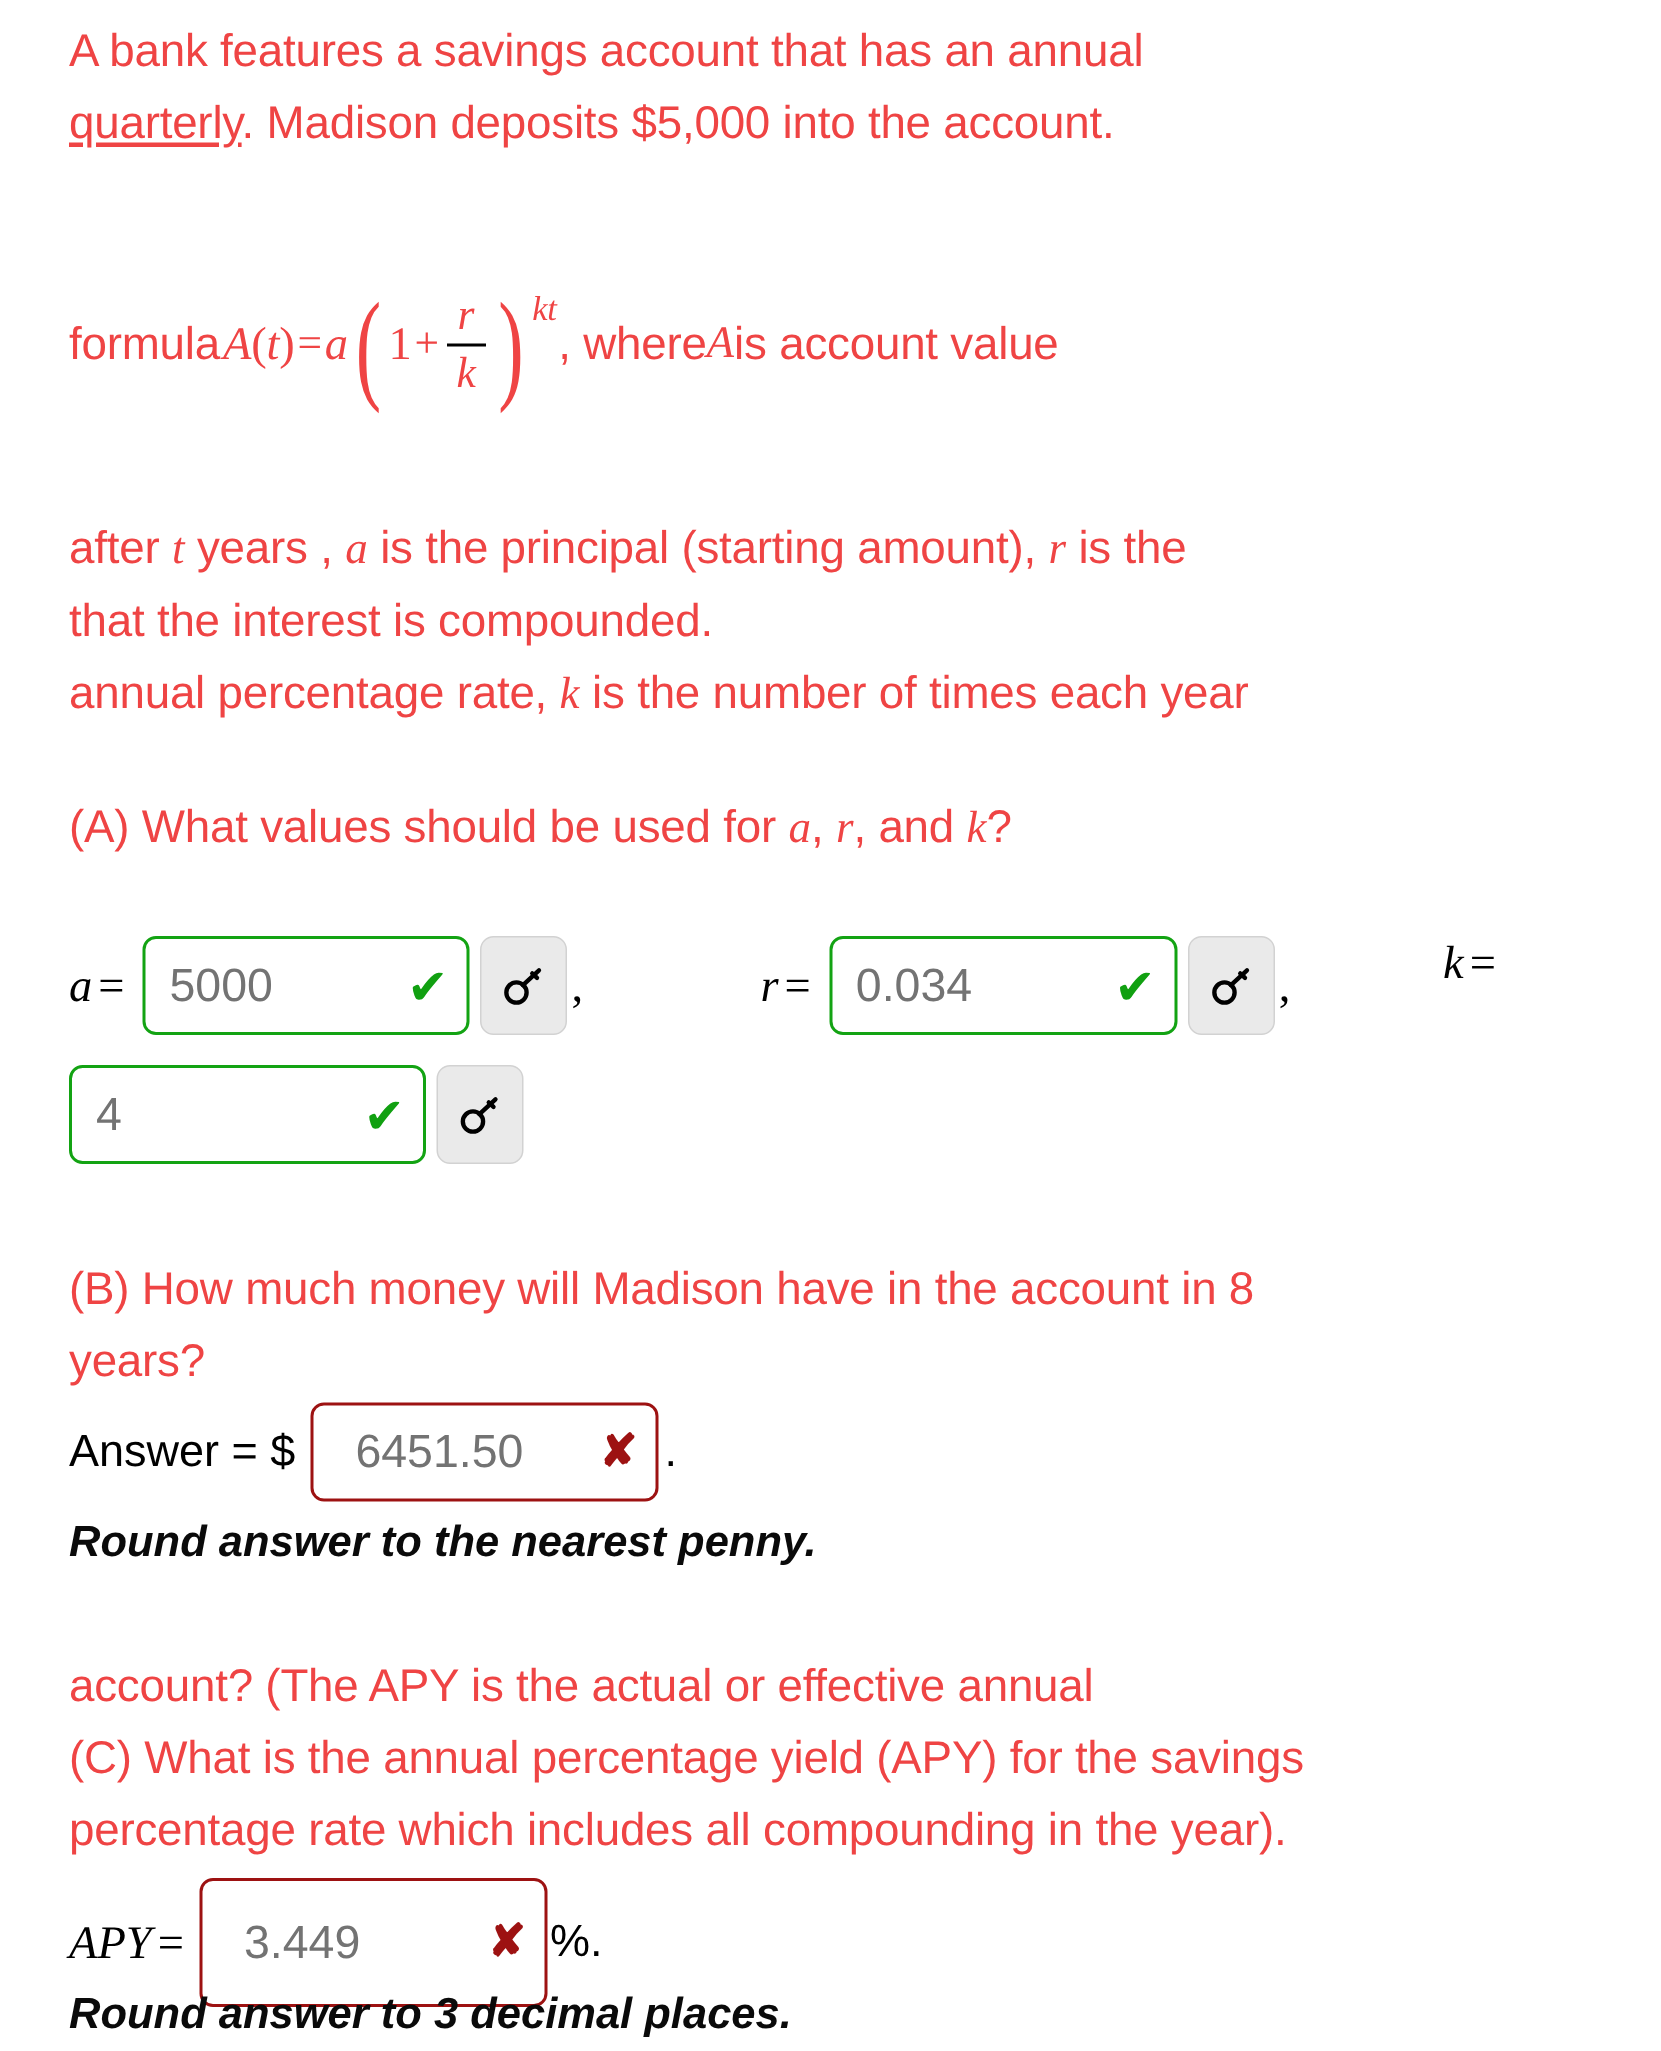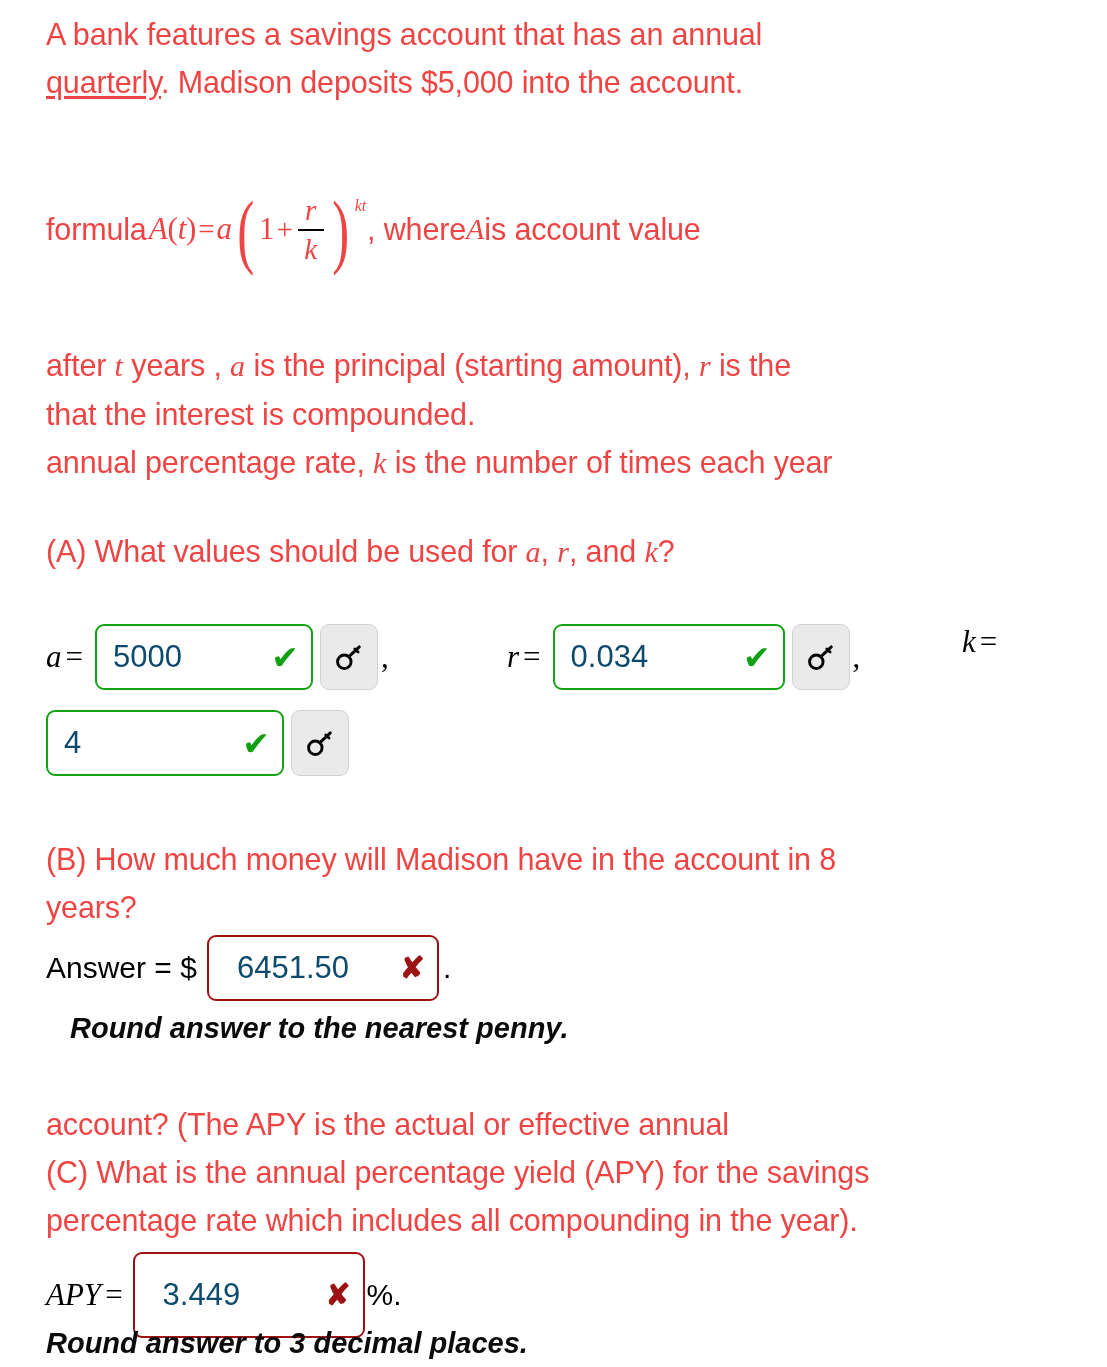--- a/index.html
+++ b/index.html
@@ -97,21 +97,21 @@
   .frac .bar {
     width: 100%;
     min-width: 26px;
     height: 1.6px;
     background: #000;
     margin: 3px 0;
   }
   .sup {
     font-family: "Liberation Serif", "DejaVu Serif", serif;
     font-style: italic;
-    font-size: 16px;
+    font-size: 23px;
     position: relative;
     top: -23px;
     left: 1px;
   }
 
   
   .fieldrow {
     position: absolute;
     left: 46px;
     display: flex;
@@ -132,21 +132,21 @@
     display: flex;
     align-items: center;
     justify-content: space-between;
     padding: 0 12px 0 16px;
   }
   .answer-box.ok { border: 2.6px solid #13a313; }
   .answer-box.bad { border: 2.6px solid #9d1212; padding-left: 28px; }
   .answer-val {
     font-family: "Liberation Sans", sans-serif;
     font-size: 31px;
-    color: #0c4a6e;
+    color: #737373;
     white-space: nowrap;
   }
   .mark {
     font-size: 30px;
     font-weight: bold;
     line-height: 1;
     margin-left: 14px;
   }
   .mark.check { color: #11a011; font-size: 33px; font-weight: normal; }
   .mark.cross { color: #9d1212; font-size: 30px; }
@@ -299,21 +299,21 @@
 
   <div class="fieldrow" style="top:935px; left:46px;">
     <span class="trail" style="padding:0;">Answer = $</span>
     <div class="answer-box bad" style="width:232px; height:66px; margin-left:10px;">
       <span class="answer-val">6451.50</span>
       <span class="mark cross">✘</span>
     </div>
     <span class="trail">.</span>
   </div>
 
-  <div class="note" style="top:1012px;margin-left:24px;">Round answer to the nearest penny.</div>
+  <div class="note" style="top:1012px;">Round answer to the nearest penny.</div>
 
   <div class="block ptext" style="top:1100px;">
     <div><span>account? (The APY is the actual or effective annual</span></div>
     <div><span>(C) What is the annual percentage yield (APY) for the savings</span></div>
     <div><span>percentage rate which includes all compounding in the year).</span></div>
   </div>
 
   <div class="fieldrow" style="top:1252px; left:46px;">
     <span class="lbl">
       <span>APY</span><span class="op">=</span>

